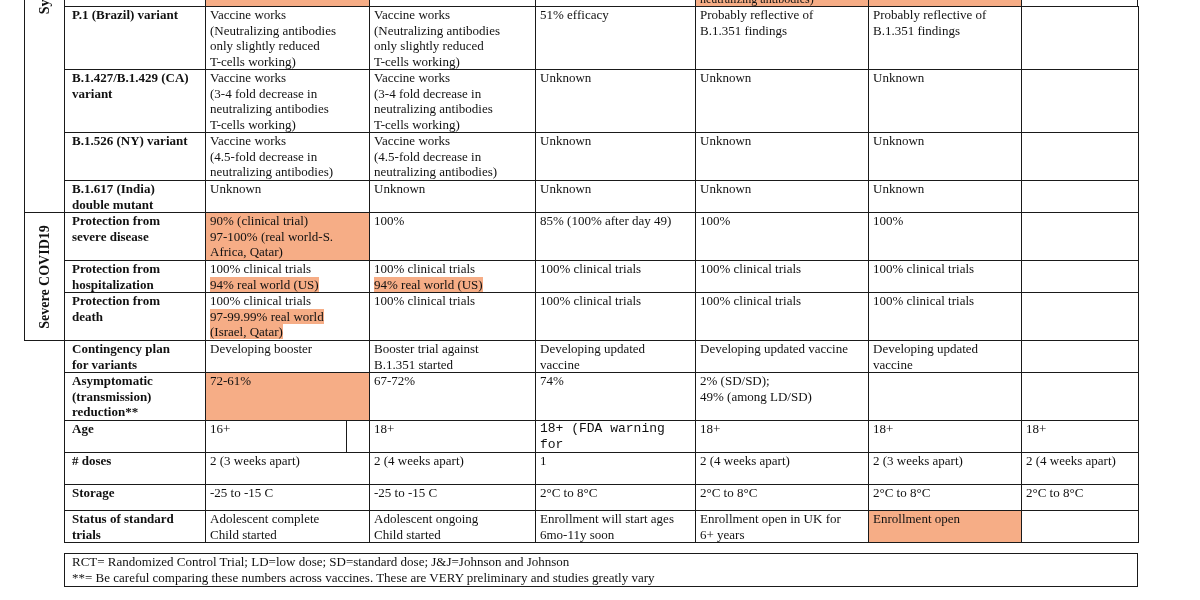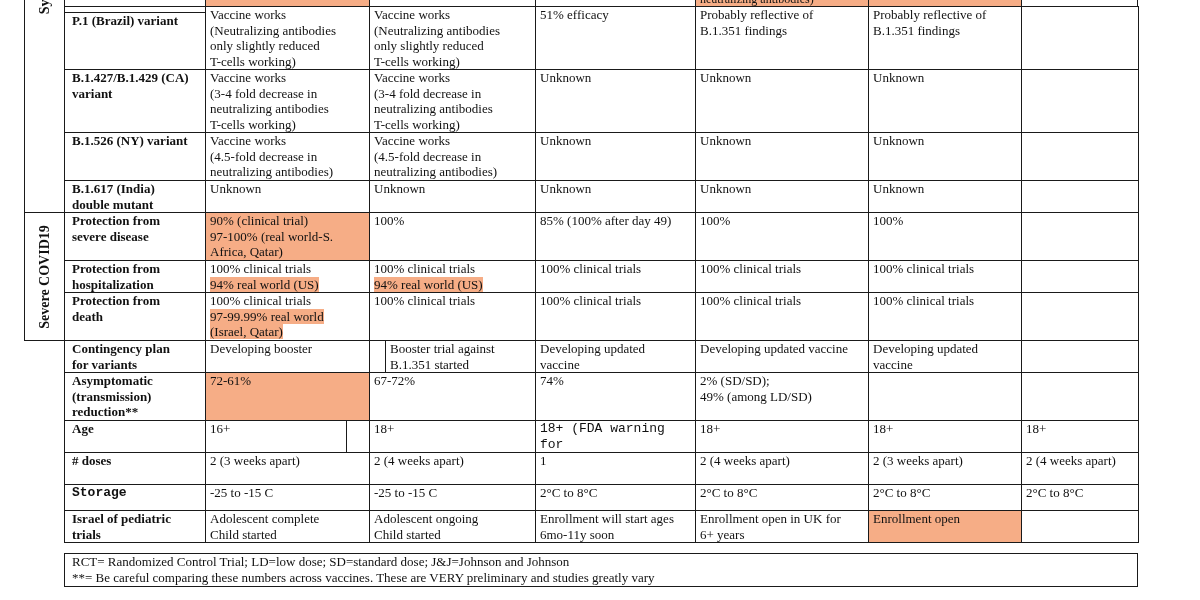--- a/index.html
+++ b/index.html
@@ -31,21 +31,21 @@
 
   <div class="cell" style="left:64px;top:-10px;width:142px;height:17px;"></div>
   <div class="cell hl" style="left:205px;top:-10px;width:165px;height:17px;"></div>
   <div class="cell" style="left:369px;top:-10px;width:167px;height:17px;"></div>
   <div class="cell" style="left:535px;top:-10px;width:161px;height:17px;"></div>
   <div class="cell hl" style="left:695px;top:-10px;width:174px;height:17px;line-height:13px;font-size:12px;padding-top:0;"><span style="position:relative;top:2px;">neutralizing antibodies)</span></div>
   <div class="cell hl" style="left:868px;top:-10px;width:154px;height:17px;"></div>
   <div class="cell" style="left:1021px;top:-10px;width:117px;height:17px;"></div>
 
   <div id="rows">
-      <div class="cell bold" style="left: 64px; top: 12px; width: 156px; height: 64px;">P.1 (Brazil) variant</div>
+      <div class="cell bold" style="left: 64px; top: 6px; width: 156px; height: 64px;">P.1 (Brazil) variant</div>
       <div class="cell" style="left: 205px; top: 6px; width: 165px; height: 64px;"><span>Vaccine works
 (Neutralizing antibodies
 only slightly reduced
 T-cells working)</span></div>
       <div class="cell" style="left: 369px; top: 6px; width: 167px; height: 64px;"><span>Vaccine works
 (Neutralizing antibodies
 only slightly reduced
 T-cells working)</span></div>
       <div class="cell" style="left: 535px; top: 6px; width: 161px; height: 64px;"><span>51% efficacy</span></div>
       <div class="cell" style="left: 695px; top: 6px; width: 174px; height: 64px;"><span>Probably reflective of
@@ -109,21 +109,21 @@
       <div class="cell" style="left: 205px; top: 292px; width: 165px; height: 49px;"><span>100% clinical trials</span><br><span class="hlspan">97-99.99% real world
 (Israel, Qatar)</span></div>
       <div class="cell" style="left: 369px; top: 292px; width: 167px; height: 49px;"><span>100% clinical trials</span></div>
       <div class="cell" style="left: 535px; top: 292px; width: 161px; height: 49px;"><span>100% clinical trials</span></div>
       <div class="cell" style="left: 695px; top: 292px; width: 174px; height: 49px;"><span>100% clinical trials</span></div>
       <div class="cell" style="left: 868px; top: 292px; width: 154px; height: 49px;"><span>100% clinical trials</span></div>
       <div class="cell" style="left: 1021px; top: 292px; width: 118px; height: 49px;"><span></span></div>
       <div class="cell bold" style="left: 64px; top: 340px; width: 142px; height: 33px;">Contingency plan
 for variants</div>
       <div class="cell" style="left: 205px; top: 340px; width: 165px; height: 33px;"><span>Developing booster</span></div>
-      <div class="cell" style="left: 385px; top: 340px; width: 179px; height: 33px;"><span>Booster trial against
+      <div class="cell" style="left: 369px; top: 340px; width: 179px; height: 33px;"><span>Booster trial against
 B.1.351 started</span></div>
       <div class="cell" style="left: 535px; top: 340px; width: 161px; height: 33px;"><span>Developing updated
 vaccine</span></div>
       <div class="cell" style="left: 695px; top: 340px; width: 174px; height: 33px;"><span>Developing updated vaccine</span></div>
       <div class="cell" style="left: 868px; top: 340px; width: 154px; height: 33px;"><span>Developing updated
 vaccine</span></div>
       <div class="cell" style="left: 1021px; top: 340px; width: 118px; height: 33px;"><span></span></div>
       <div class="cell bold" style="left: 64px; top: 372px; width: 142px; height: 49px;">Asymptomatic
 (transmission)
 reduction**</div>
@@ -142,28 +142,28 @@
       <div class="cell" style="left: 695px; top: 420px; width: 174px; height: 33px;"><span>18+</span></div>
       <div class="cell" style="left: 868px; top: 420px; width: 154px; height: 33px;"><span>18+</span></div>
       <div class="cell" style="left: 1021px; top: 420px; width: 118px; height: 33px;"><span>18+</span></div>
       <div class="cell bold" style="left: 64px; top: 452px; width: 142px; height: 33px;"># doses</div>
       <div class="cell" style="left: 205px; top: 452px; width: 165px; height: 33px;"><span>2 (3 weeks apart)</span></div>
       <div class="cell" style="left: 369px; top: 452px; width: 167px; height: 33px;"><span>2 (4 weeks apart)</span></div>
       <div class="cell" style="left: 535px; top: 452px; width: 161px; height: 33px;"><span>1</span></div>
       <div class="cell" style="left: 695px; top: 452px; width: 174px; height: 33px;"><span>2 (4 weeks apart)</span></div>
       <div class="cell" style="left: 868px; top: 452px; width: 154px; height: 33px;"><span>2 (3 weeks apart)</span></div>
       <div class="cell" style="left: 1021px; top: 452px; width: 118px; height: 33px;"><span>2 (4 weeks apart)</span></div>
-      <div class="cell bold" style="left: 64px; top: 484px; width: 142px; height: 34px; font-family: Liberation Mono, monospace;">Storage</div>
+      <div class="cell bold" style="left: 64px; top: 484px; width: 142px; height: 34px;">Storage</div>
       <div class="cell" style="left: 205px; top: 484px; width: 165px; height: 27px;"><span>-25 to -15 C</span></div>
       <div class="cell" style="left: 369px; top: 484px; width: 167px; height: 27px;"><span>-25 to -15 C</span></div>
       <div class="cell" style="left: 535px; top: 484px; width: 161px; height: 27px;"><span>2°C to 8°C</span></div>
       <div class="cell" style="left: 695px; top: 484px; width: 174px; height: 27px;"><span>2°C to 8°C</span></div>
       <div class="cell" style="left: 868px; top: 484px; width: 154px; height: 27px;"><span>2°C to 8°C</span></div>
       <div class="cell" style="left: 1021px; top: 484px; width: 118px; height: 27px;"><span>2°C to 8°C</span></div>
-      <div class="cell bold" style="left: 64px; top: 510px; width: 142px; height: 33px;">Israel of pediatric
+      <div class="cell bold" style="left: 64px; top: 510px; width: 142px; height: 33px;">Status of standard
 trials</div>
       <div class="cell" style="left: 205px; top: 510px; width: 165px; height: 33px;"><span>Adolescent complete
 Child started</span></div>
       <div class="cell" style="left: 369px; top: 510px; width: 167px; height: 33px;"><span>Adolescent ongoing
 Child started</span></div>
       <div class="cell" style="left: 535px; top: 510px; width: 161px; height: 33px;"><span>Enrollment will start ages
 6mo-11y soon</span></div>
       <div class="cell" style="left: 695px; top: 510px; width: 174px; height: 33px;"><span>Enrollment open in UK for
 6+ years</span></div>
       <div class="cell hl" style="left: 868px; top: 510px; width: 154px; height: 33px;"><span>Enrollment open</span></div>

